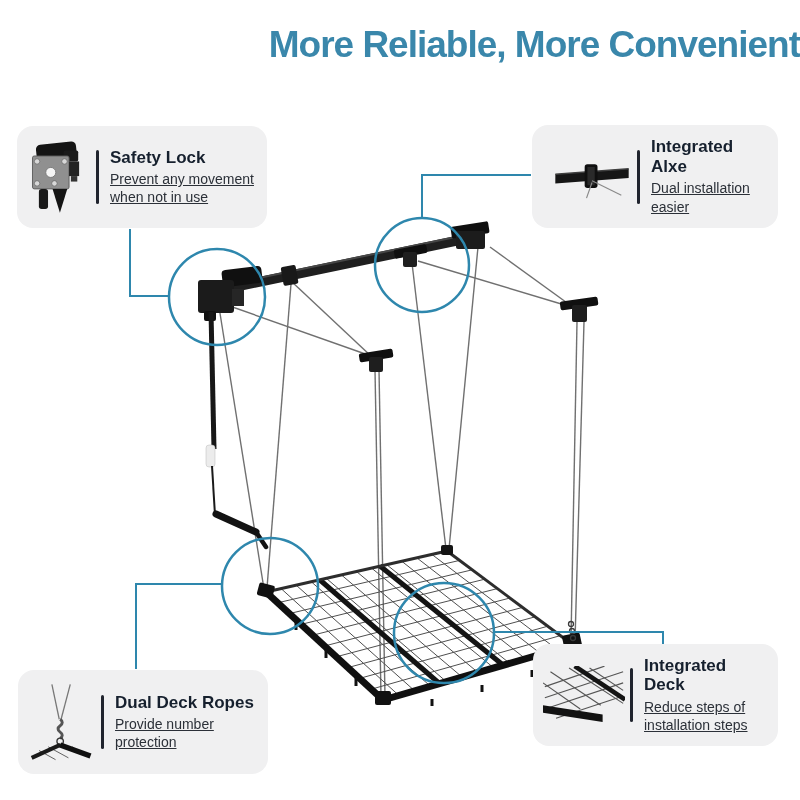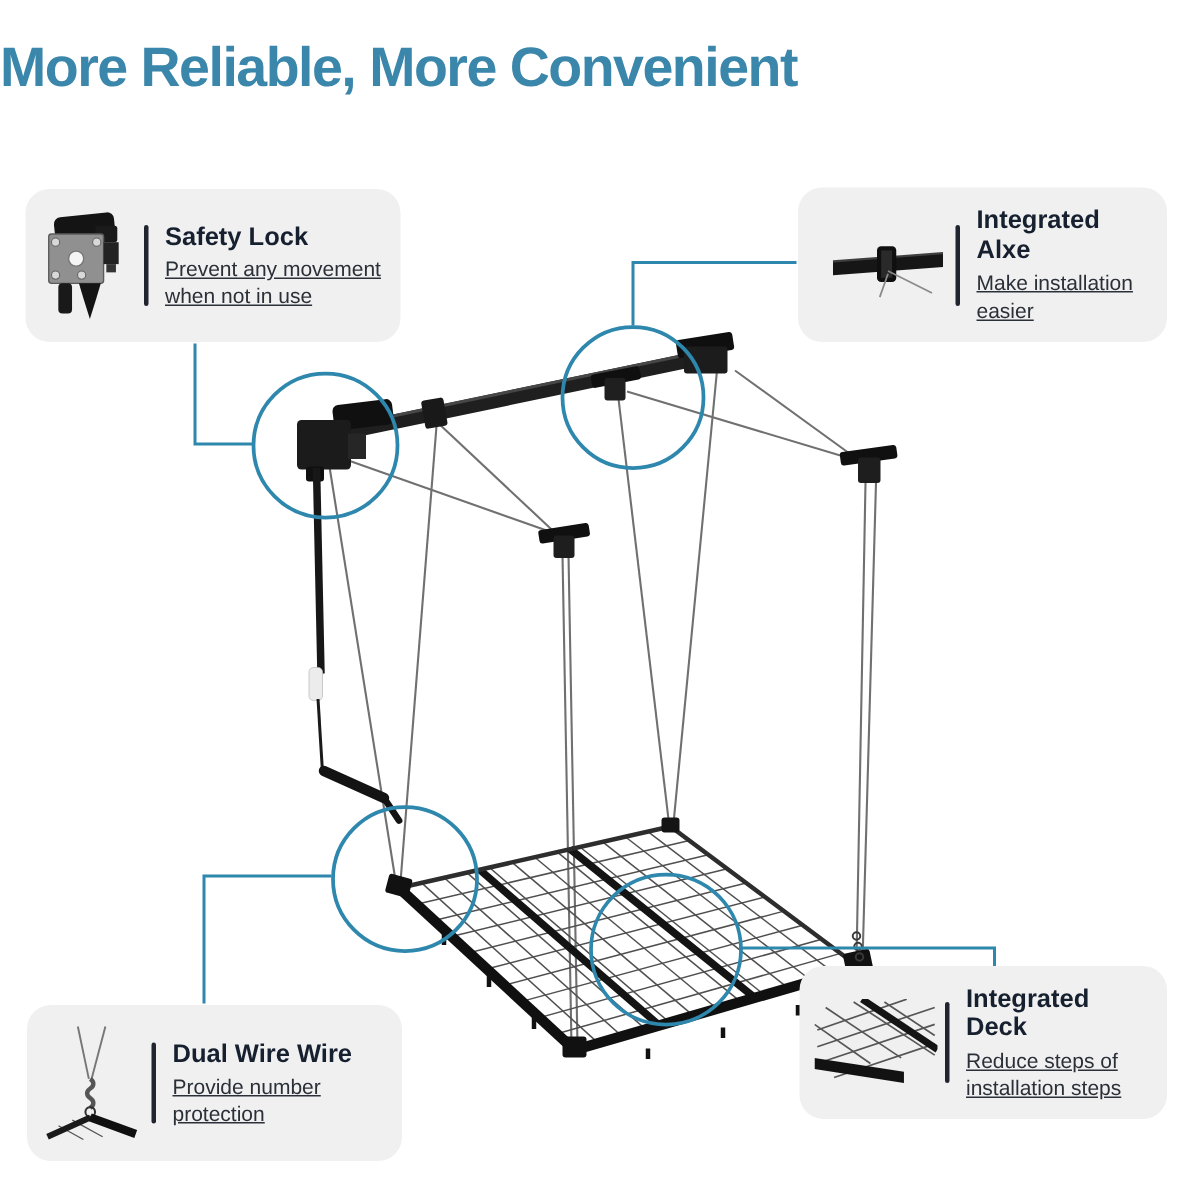--- a/index.html
+++ b/index.html
@@ -1,19 +1,19 @@
 <!DOCTYPE html>
 <html><head>
 <meta charset="utf-8">
 <style>
   html,body{margin:0;padding:0;}
   body{width:800px;height:800px;background:#ffffff;font-family:"Liberation Sans",sans-serif;overflow:hidden;}
   .page{position:relative;width:800px;height:800px;background:#fff;}
   .page-title{
-    position:absolute;top:24px;left:0;width:800px;text-align:left;
+    position:absolute;top:24px;left:0;width:800px;text-align:right;
     font-size:37px;font-weight:bold;letter-spacing:-1px;color:#3a87ab;margin:0;
   }
   .scene{position:absolute;left:0;top:0;width:800px;height:800px;}
   .callout{
     position:absolute;background:#f0f0f1;border-radius:16px;
     display:flex;align-items:center;padding:0 10px;box-sizing:border-box;
   }
   .c-tl{left:17px;top:126px;width:250px;height:102px;}
   .c-tr{left:532px;top:125px;width:246px;height:103px;padding-left:20px;}
   .c-bl{left:18px;top:670px;width:250px;height:104px;}
@@ -174,41 +174,41 @@
         <line x1="2" y1="21" x2="82" y2="15" stroke="#3f3f3f" stroke-width="1.5"></line>
         <rect x="34" y="10" width="14" height="26" rx="3" fill="#0f0f0f"></rect>
         <rect x="37" y="13" width="8" height="20" fill="#2a2a2a"></rect>
         <line x1="42" y1="30" x2="36" y2="47" stroke="#8a8a8a" stroke-width="1.3"></line>
         <line x1="42" y1="28" x2="74" y2="44" stroke="#8a8a8a" stroke-width="1.3"></line>
       </svg>
     </div>
     <div class="divider"></div>
     <div class="ctext">
       <div class="c-title">Integrated Alxe</div>
-      <div class="c-desc">Make installation easier</div>
+      <div class="c-desc">Dual installation easier</div>
     </div>
   </div>
 
   <div class="callout c-bl">
     <div class="thumb">
       <svg width="68" height="80" viewBox="0 0 74 86">
         <line x1="26" y1="2" x2="34" y2="40" stroke="#777" stroke-width="1.4"></line>
         <line x1="46" y1="2" x2="36" y2="40" stroke="#777" stroke-width="1.4"></line>
         <path d="M35,40 c3,2 3,5 0,7 c-3,2 -3,5 0,7 c3,2 3,5 0,7" stroke="#555" stroke-width="3.2" fill="none"></path>
         <circle cx="35" cy="64" r="3.5" stroke="#333" stroke-width="1.5" fill="none"></circle>
         <line x1="22" y1="70" x2="44" y2="82" stroke="#555" stroke-width="1"></line>
         <line x1="12" y1="74" x2="30" y2="84" stroke="#555" stroke-width="1"></line>
         <line x1="48" y1="70" x2="60" y2="78" stroke="#555" stroke-width="1"></line>
         <line x1="35" y1="68" x2="4" y2="82" stroke="#1a1a1a" stroke-width="4.5"></line>
         <line x1="35" y1="68" x2="68" y2="80" stroke="#101010" stroke-width="6"></line>
       </svg>
     </div>
     <div class="divider"></div>
     <div class="ctext">
-      <div class="c-title">Dual Wire Wire</div>
+      <div class="c-title">Dual Deck Ropes</div>
       <div class="c-desc">Provide number protection</div>
     </div>
   </div>
 
   <div class="callout c-br">
     <div class="thumb">
       <svg width="82" height="58" viewBox="0 0 88 62">
         <line x1="2" y1="22" x2="66" y2="0" stroke="#555" stroke-width="1.2"></line>
         <line x1="2" y1="34" x2="86" y2="6" stroke="#555" stroke-width="1.2"></line>
         <line x1="2" y1="46" x2="86" y2="18" stroke="#555" stroke-width="1.2"></line>

